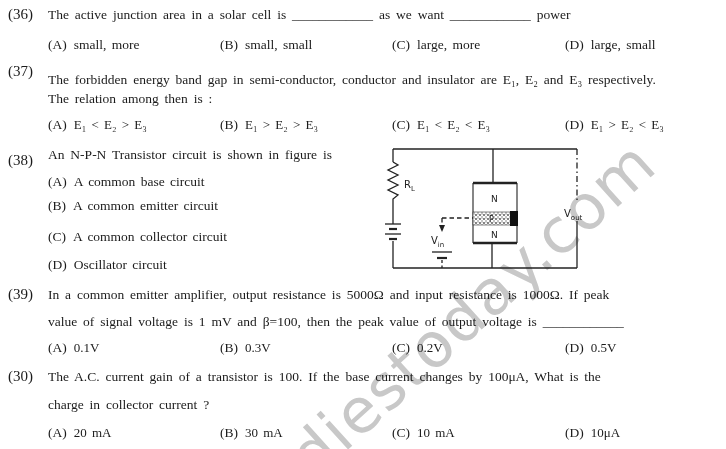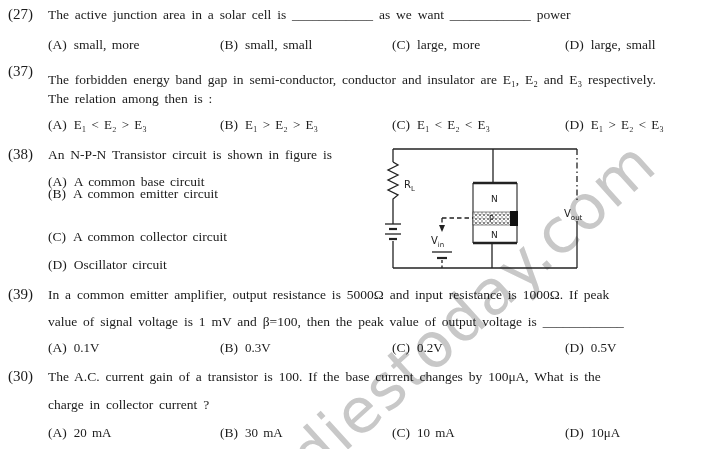--- a/index.html
+++ b/index.html
@@ -21,39 +21,39 @@
   .otx{word-spacing:2px;}
   .mathopt .otx{font-size:13px;}
   .figure{position:absolute;left:383px;top:142px;z-index:1;}
   svg text{font-family:"DejaVu Sans",sans-serif;fill:#222;}
 </style>
 </head>
 <body>
 
 <div class="watermark">studiestoday.com</div>
 
-<div class="line qnum" style="left:8px;top:6px">(27)</div>
+<div class="line qnum" style="left:8px;top:6px">(36)</div>
 <div class="line stem" style="left:48px;top:7px">The active junction area in a solar cell is ____________  as we want ____________  power</div>
 <div class="line" style="left:48px;top:37px"><span class="olb">(A)</span><span class="otx">small, more</span></div>
 <div class="line" style="left:220px;top:37px"><span class="olb">(B)</span><span class="otx">small, small</span></div>
 <div class="line" style="left:392px;top:37px"><span class="olb">(C)</span><span class="otx">large, more</span></div>
 <div class="line" style="left:565px;top:37px"><span class="olb">(D)</span><span class="otx">large, small</span></div>
 
 <div class="line qnum" style="left:8px;top:63px">(37)</div>
 <div class="line stem" style="left:48px;top:72px">The forbidden energy band gap in semi-conductor, conductor and insulator are E₁, E₂ and E₃ respectively.</div>
 <div class="line stem" style="left:48px;top:91px">The relation among then is :</div>
 <div class="line mathopt" style="left:48px;top:117px"><span class="olb">(A)</span><span class="otx">E₁ &lt; E₂ &gt; E₃</span></div>
 <div class="line mathopt" style="left:220px;top:117px"><span class="olb">(B)</span><span class="otx">E₁ &gt; E₂ &gt; E₃</span></div>
 <div class="line mathopt" style="left:392px;top:117px"><span class="olb">(C)</span><span class="otx">E₁ &lt; E₂ &lt; E₃</span></div>
 <div class="line mathopt" style="left:565px;top:117px"><span class="olb">(D)</span><span class="otx">E₁ &gt; E₂ &lt; E₃</span></div>
 
-<div class="line qnum" style="left:8px;top:146px">(38)</div>
+<div class="line qnum" style="left:8px;top:152px">(38)</div>
 <div class="line stem" style="left:48px;top:147px">An N-P-N Transistor circuit is shown in figure is</div>
 <div class="line" style="left:48px;top:174px"><span class="olb">(A)</span><span class="otx">A common base circuit</span></div>
-<div class="line" style="left:48px;top:186px"><span class="olb">(B)</span><span class="otx">A common emitter circuit</span></div>
+<div class="line" style="left:48px;top:198px"><span class="olb">(B)</span><span class="otx">A common emitter circuit</span></div>
 <div class="line" style="left:48px;top:229px"><span class="olb">(C)</span><span class="otx">A common collector circuit</span></div>
 <div class="line" style="left:48px;top:257px"><span class="olb">(D)</span><span class="otx">Oscillator circuit</span></div>
 
 <svg class="figure" width="212" height="132" viewBox="0 0 212 132">
   <defs>
     <pattern id="stipple" width="4" height="4" patternUnits="userSpaceOnUse">
       <rect width="4" height="4" fill="#ffffff"></rect>
       <circle cx="1" cy="1" r="0.9" fill="#4a4a4a"></circle>
       <circle cx="3" cy="3" r="0.8" fill="#7a7a7a"></circle>
       <circle cx="3" cy="0.6" r="0.5" fill="#9a9a9a"></circle>

